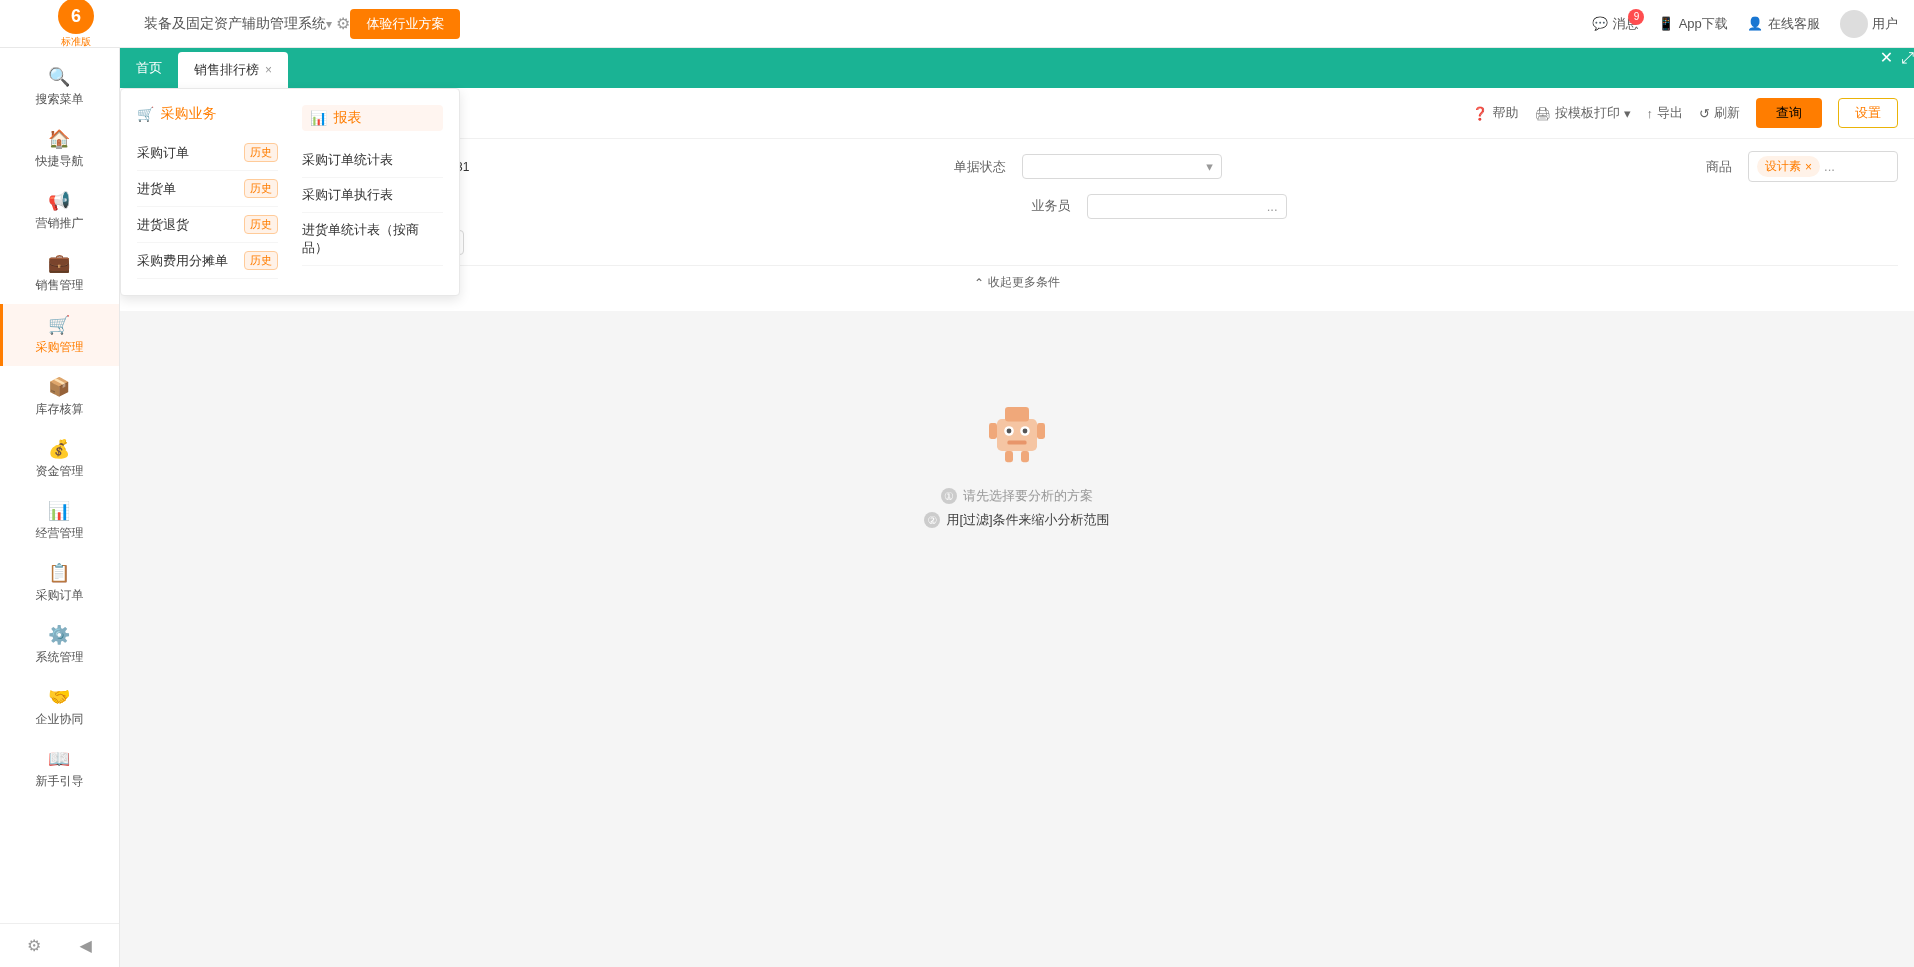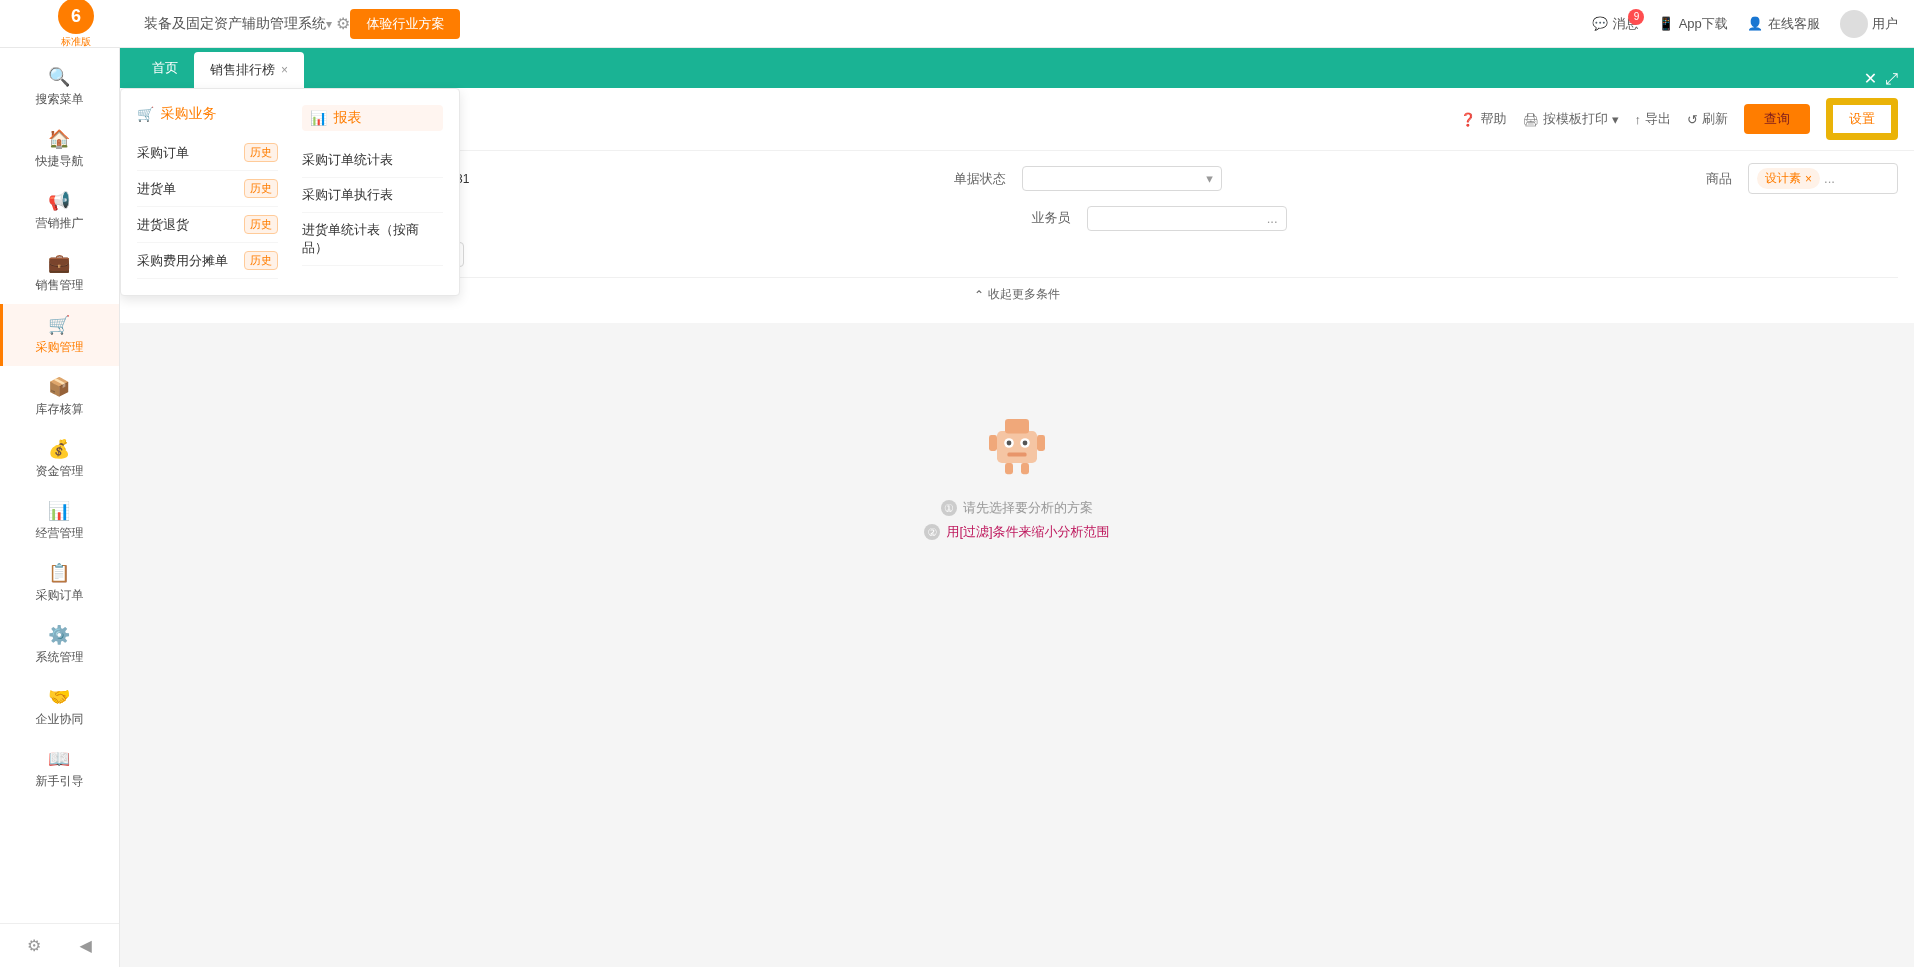--- a/index.html
+++ b/index.html
@@ -158,23 +158,23 @@
       flex: 1;
       display: flex;
       flex-direction: column;
       overflow: hidden;
     }
 
     
     .tab-bar {
       background: #1ab394;
       display: flex;
-      align-items: flex-end;
+      align-items: flex-start;
       height: 40px;
-      padding: 0 16px;
+      padding: 0 0;
     }
     .tab-item {
       padding: 0 16px;
       height: 40px;
       display: flex;
       align-items: center;
       color: #fff;
       cursor: pointer;
       font-size: 13px;
       gap: 6px;
@@ -210,31 +210,31 @@
     .toolbar-btn {
       display: flex;
       align-items: center;
       gap: 4px;
       color: #666;
       cursor: pointer;
       font-size: 13px;
     }
     .query-btn {
       background: #ff7d00;
-      color: #7f1d1d;
+      color: #000000;
       border: none;
       padding: 6px 20px;
       border-radius: 4px;
       cursor: pointer;
       font-size: 13px;
     }
     .setting-btn {
       background: #fff;
       color: #ff7d00;
-      border: 7px solid #eab308;
+      border: 1px solid #eab308;
       padding: 5px 16px;
       border-radius: 4px;
       cursor: pointer;
       font-size: 13px;
     }
 
     
     .filter-section {
       background: #fff;
       padding: 12px 16px;
@@ -609,19 +609,19 @@
           <rect x="75" y="40" width="10" height="20" rx="3" fill="#f0a87a"></rect>
           <rect x="35" y="75" width="10" height="14" rx="3" fill="#f0a87a"></rect>
           <rect x="55" y="75" width="10" height="14" rx="3" fill="#f0a87a"></rect>
         </svg>
         <div class="empty-step" style="margin-bottom:6px;">
           <span class="step-num">①</span>
           <span style="color:#999;font-size:13px;">请先选择要分析的方案</span>
         </div>
         <div class="empty-step">
           <span class="step-num">②</span>
-          <span style="color:#be185d;font-size:13px;">用[过滤]条件来缩小分析范围</span>
+          <span style="color:#404040;font-size:13px;">用[过滤]条件来缩小分析范围</span>
         </div>
       </div>
 
     </div>
   </div>
 </div>
 
 </body></html>

